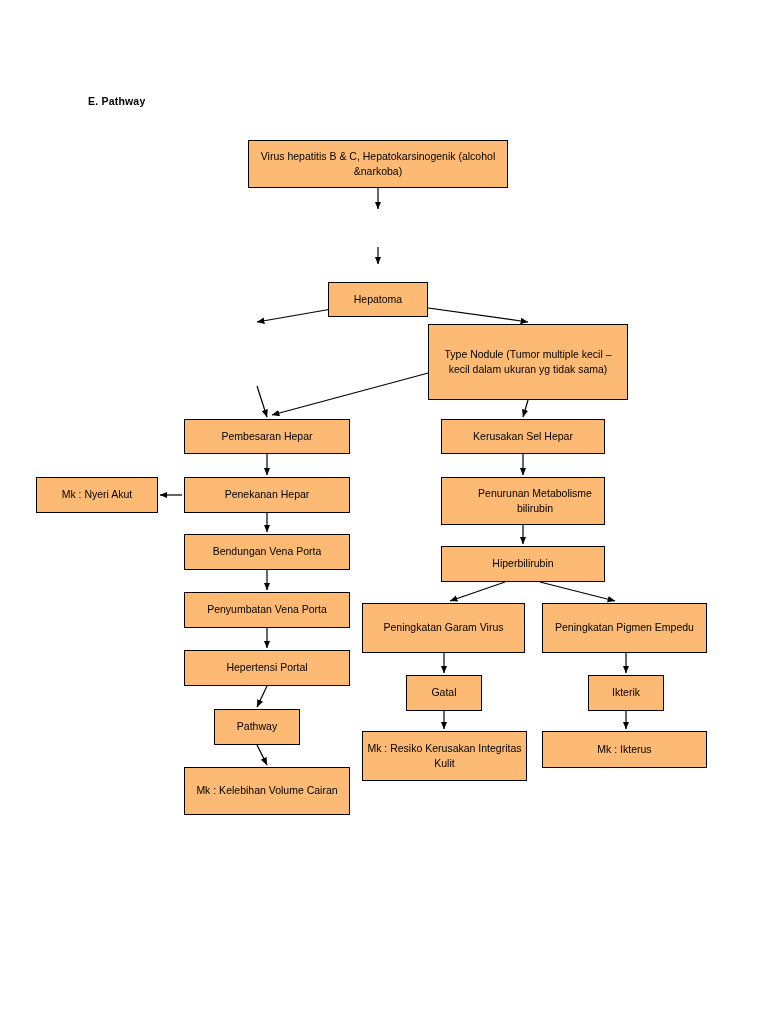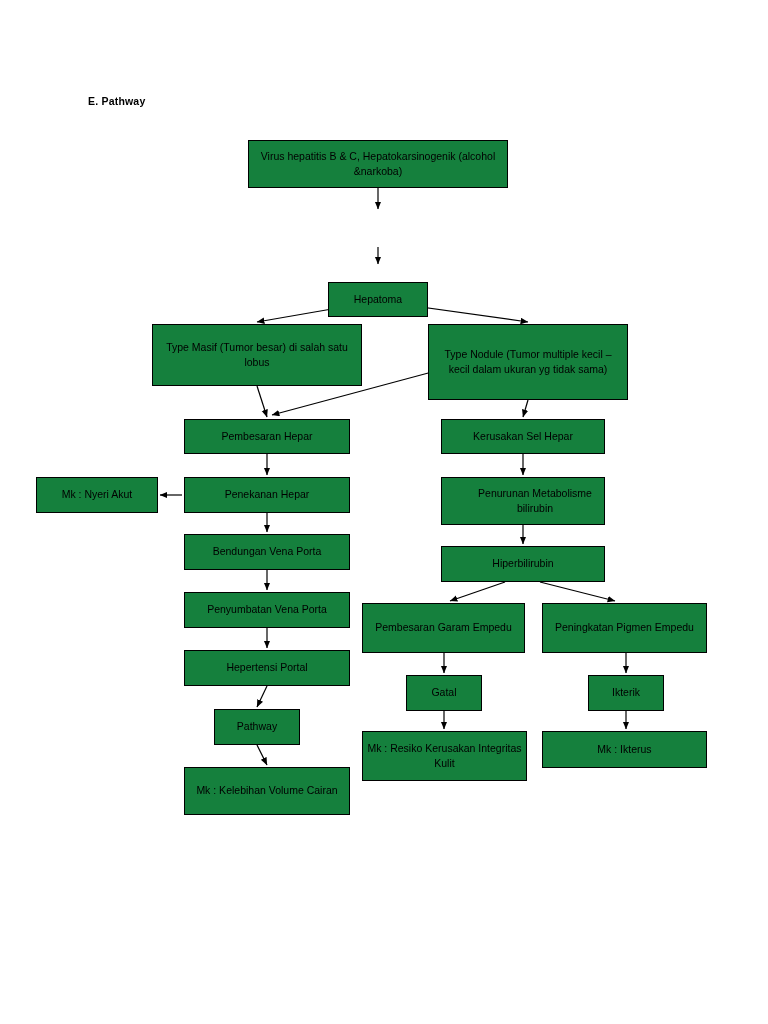--- a/index.html
+++ b/index.html
@@ -14,21 +14,21 @@
   #canvas{position:absolute;left:0;top:0;width:768px;height:772px;}
   .title{
     position:absolute;
     font-size:10.5px;
     font-weight:bold;
     letter-spacing:0.2px;
   }
   .node{
     position:absolute;
     border:1px solid #000000;
-    background:#15803d;
+    background:#fdba74;
     box-sizing:border-box;
     display:flex;
     align-items:center;
     justify-content:center;
     text-align:center;
     font-size:10.5px;
     line-height:1.45;
     padding:2px 4px;
   }
   .node span{display:block;width:100%;}
@@ -69,23 +69,20 @@
       <path d="M626,711 L626,729"></path>
       <path d="M257,745 L267,765"></path>
     </g>
   </svg>
 <div class="node" style="left: 248px; top: 140px; width: 260px; height: 48px;">
       <span>Virus hepatitis B &amp; C, Hepatokarsinogenik (alcohol &amp;narkoba)</span>
     </div>
     <div class="node" style="left: 328px; top: 282px; width: 100px; height: 35px;">
       <span>Hepatoma</span>
     </div>
-    <div class="node" style="left: 152px; top: 324px; width: 210px; height: 62px;">
-      <span>Type Masif (Tumor besar) di salah satu lobus</span>
-    </div>
     <div class="node" style="left: 428px; top: 324px; width: 200px; height: 76px;">
       <span>Type Nodule (Tumor multiple kecil – kecil dalam ukuran yg tidak sama)</span>
     </div>
     <div class="node" style="left: 184px; top: 419px; width: 166px; height: 35px;">
       <span>Pembesaran Hepar</span>
     </div>
     <div class="node" style="left: 441px; top: 419px; width: 164px; height: 35px;">
       <span>Kerusakan Sel Hepar</span>
     </div>
     <div class="node" style="left: 184px; top: 477px; width: 166px; height: 36px;">
@@ -100,21 +97,21 @@
     <div class="node" style="left: 184px; top: 534px; width: 166px; height: 36px;">
       <span>Bendungan Vena Porta</span>
     </div>
     <div class="node" style="left: 441px; top: 546px; width: 164px; height: 36px;">
       <span>Hiperbilirubin</span>
     </div>
     <div class="node" style="left: 184px; top: 592px; width: 166px; height: 36px;">
       <span>Penyumbatan Vena Porta</span>
     </div>
     <div class="node" style="left: 362px; top: 603px; width: 163px; height: 50px;">
-      <span>Pembesaran Garam Empedu</span>
+      <span>Peningkatan Garam Virus</span>
     </div>
     <div class="node" style="left: 542px; top: 603px; width: 165px; height: 50px;">
       <span>Peningkatan Pigmen Empedu</span>
     </div>
     <div class="node" style="left: 184px; top: 650px; width: 166px; height: 36px;">
       <span>Hepertensi Portal</span>
     </div>
     <div class="node" style="left: 406px; top: 675px; width: 76px; height: 36px;">
       <span>Gatal</span>
     </div>

